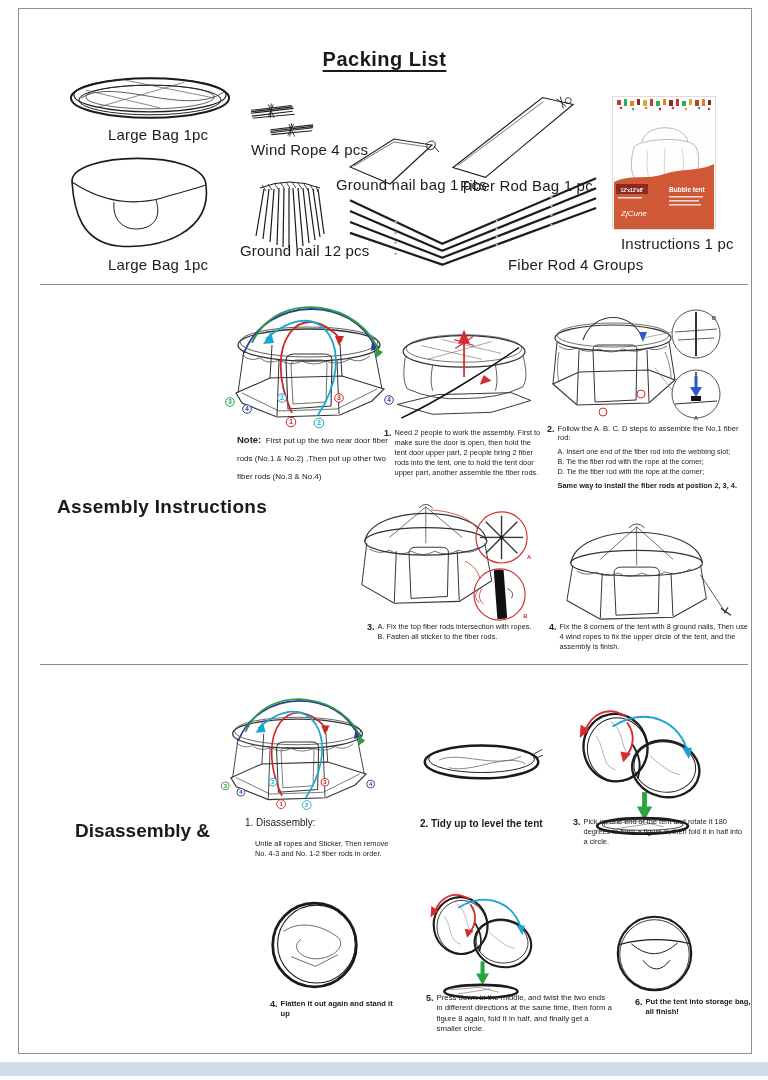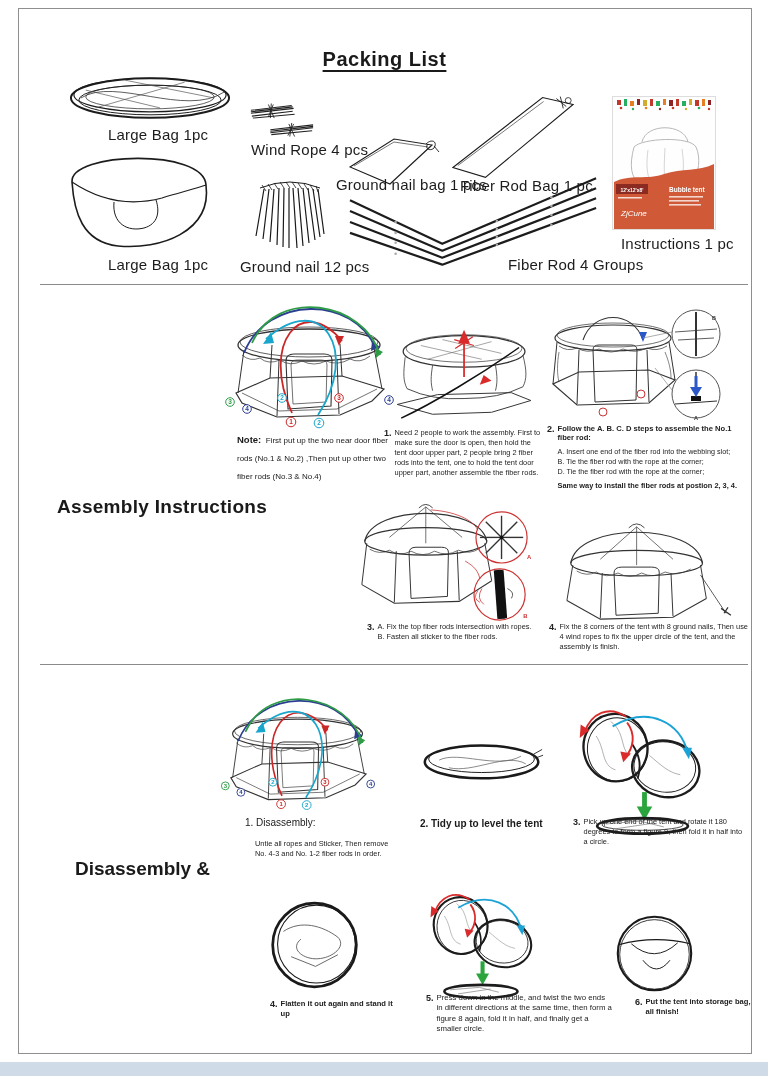--- a/index.html
+++ b/index.html
@@ -16,27 +16,27 @@
   .doc-title{left:18px;top:48px;width:733px;text-align:center;font-size:20px;font-weight:bold;letter-spacing:.5px;}
   .doc-title span{text-decoration:underline;text-decoration-thickness:2px;text-underline-offset:4px;}
   .section-h{font-size:19px;font-weight:bold;letter-spacing:.3px;}
   .pack-label{font-size:15px;color:#1c1c1c;letter-spacing:.2px;white-space:nowrap;}
   .step{display:flex;gap:3px;color:#222;}
   .num{font-weight:bold;font-size:9px;line-height:1.15;flex:0 0 auto;}
   .txt{font-size:7.4px;line-height:1.34;}
   .txt-b{font-size:7.6px;line-height:1.3;font-weight:bold;}
   .note-lab{font-weight:bold;font-size:9.5px;}
   .note-txt{font-size:8px;line-height:1.35;}
-  .s2-head{font-weight:bold;font-size:7.6px;line-height:1.25;margin-bottom:4px;}
+  .s2-head{font-weight:normal;font-size:7.6px;line-height:1.25;margin-bottom:4px;}
   .s2-item{font-size:7.2px;line-height:1.4;}
   .s2-footer{font-weight:bold;font-size:7.4px;margin-top:4px;}
   .d1-head{font-size:10px;}
   .d1-sub{font-size:7.4px;line-height:1.4;margin-top:11px;margin-left:10px;}
   .d2{font-size:10px;font-weight:bold;}
-  .dis-h{left:35px;top:858px;width:215px;text-align:center;font-size:19px;font-weight:bold;line-height:1.2;}
+  .dis-h{left:35px;top:820px;width:215px;text-align:center;font-size:19px;font-weight:bold;line-height:1.2;}
   svg{display:block;overflow:visible;}
   svg text{font-family:"Liberation Sans","DejaVu Sans",sans-serif;}
 </style>
 </head>
 <body>
 
 <div class="abs" id="page-border"></div>
 <div class="abs" id="footer-bar" style="background: rgb(207, 219, 230);"></div>
 
 <div class="abs doc-title">
@@ -143,21 +143,21 @@
 <div class="abs pack-label" style="left:108px;top:256px;">Large Bag  1pc</div>
 
 <div class="abs" style="left:246px;top:168px;">
   <svg width="88" height="84" viewBox="0 0 88 84" fill="none" stroke="#1a1a1a" stroke-width="1.2">
     <path d="M14,20 Q44,8 74,20" stroke-width="1"></path>
     <path d="M16,17 L20,23 M22,16 L26,22 M28,15 L32,21 M34,14 L38,20 M40,14 L44,20 M46,14 L50,20 M52,15 L56,21 M58,16 L62,22 M64,17 L68,23 M70,18 L72,24" stroke-width="0.8"></path>
     <path d="M18,21 L10,68 M23,21 L17,71 M28,21 L24,74 M33,20 L31,77 M38,20 L37,79 M43,20 L43,80"></path>
     <path d="M47,20 L51,80 M52,20 L57,78 M57,20 L63,75 M62,20 L69,72 M67,21 L74,69 M72,21 L78,66"></path>
   </svg>
 </div>
-<div class="abs pack-label" style="left:240px;top:258px;">Ground nail 12 pcs</div>
+<div class="abs pack-label" style="left:240px;top:242px;">Ground nail 12 pcs</div>
 
 <div class="abs" style="left:348px;top:170px;">
   <svg width="258" height="100" viewBox="0 0 260 100" fill="none" stroke="#1c1c1c" stroke-width="2.2" stroke-linejoin="round">
     <polyline points="2,30 95,74 250,8"></polyline>
     <polyline points="2,41 95,81 250,18"></polyline>
     <polyline points="2,52 95,88 250,28"></polyline>
     <polyline points="2,63 95,95 250,38"></polyline>
     <g fill="#aaa" stroke="none">
       <circle cx="48" cy="52" r="1.3"></circle>
         <circle cx="48" cy="63" r="1.3"></circle>

